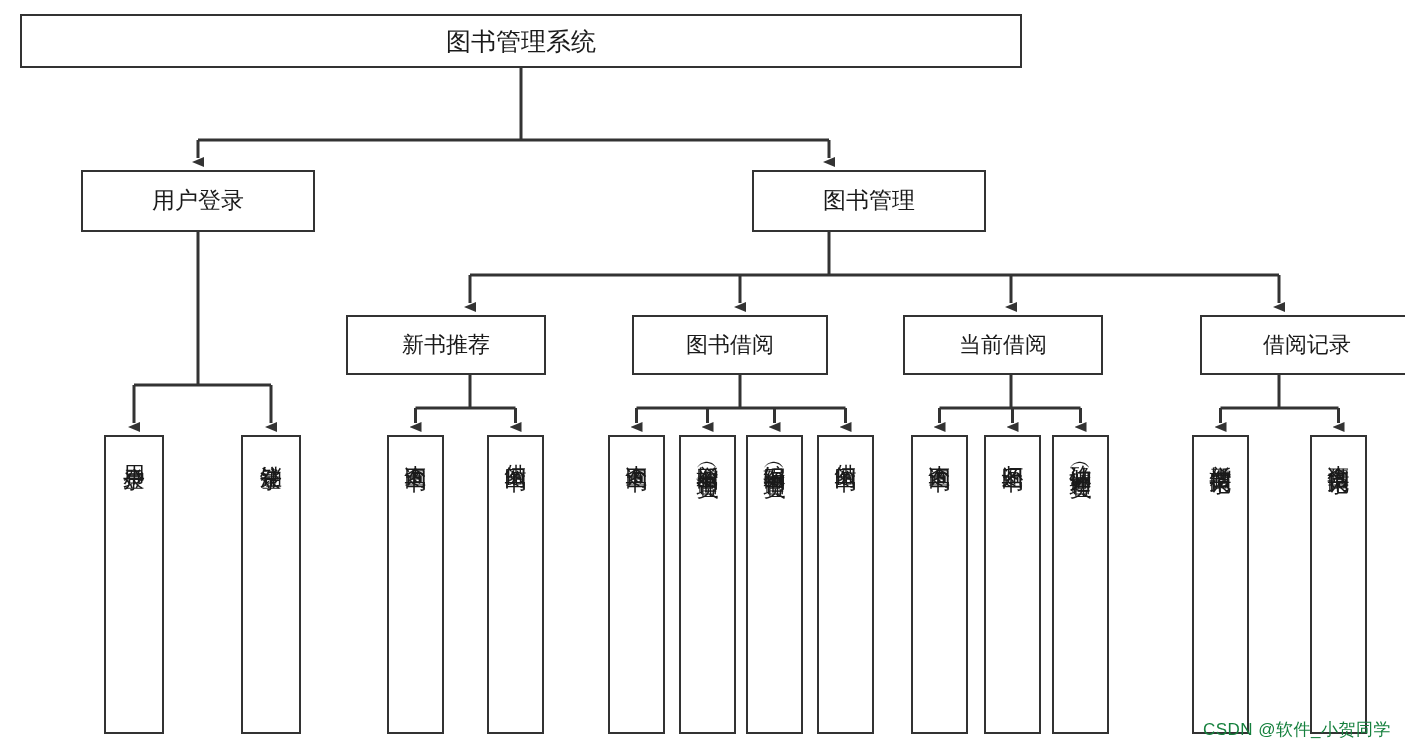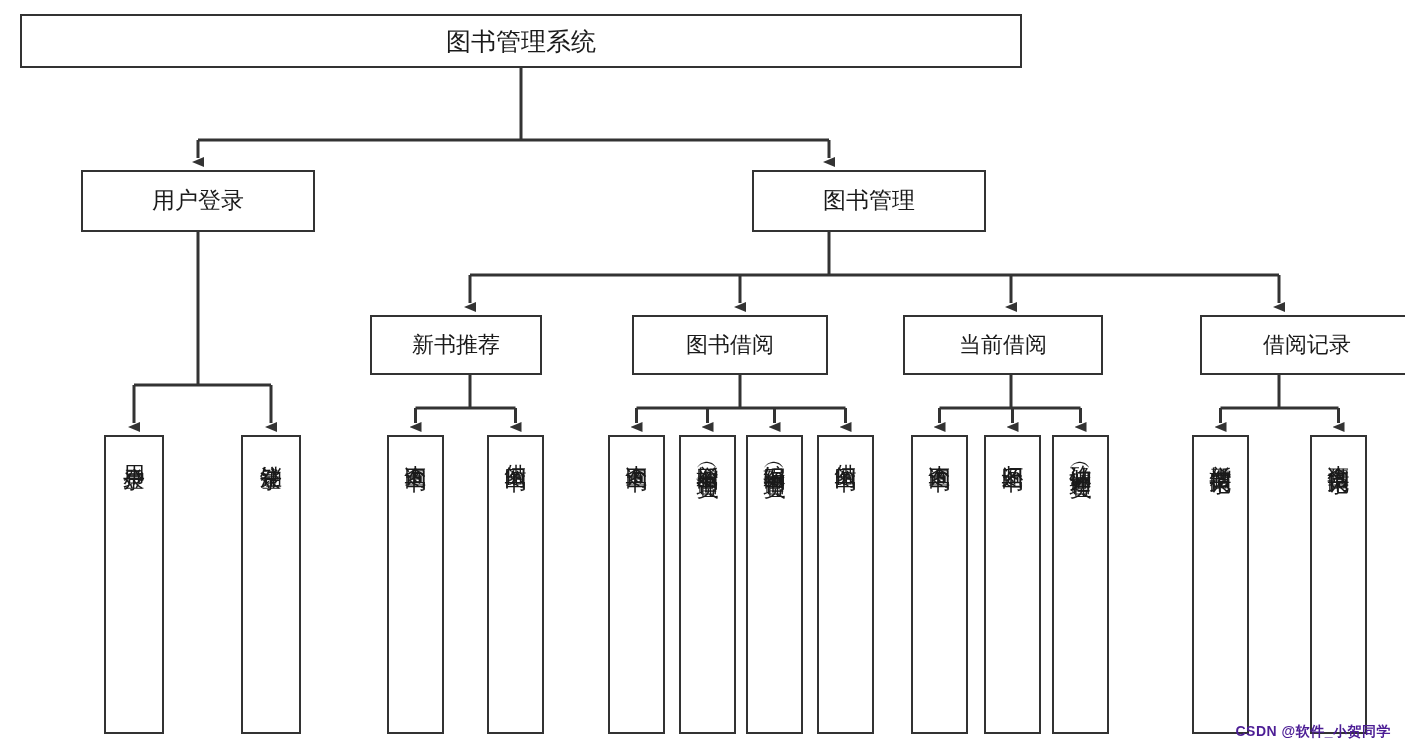--- a/index.html
+++ b/index.html
@@ -56,26 +56,25 @@
     text-orientation: upright;
     font-size: 22px;
     letter-spacing: 2px;
     line-height: 1;
     white-space: nowrap;
   }
   .watermark {
     position: absolute;
     right: 14px;
     bottom: 6px;
-    font-size: 14px;
-    color: #4c1d95;
+    font-size: 17px;
+    color: #15803d;
     letter-spacing: 0.5px;
     z-index: 3;
     white-space: nowrap;
-    font-weight: bold;
   }
 </style>
 </head>
 <body>
 
 <div id="canvas">
 
   <svg id="edges" viewBox="0 0 1405 747" xmlns="http://www.w3.org/2000/svg">
     <defs>
       <marker id="arrow" markerWidth="10" markerHeight="12" refX="1" refY="6" orient="auto" markerUnits="userSpaceOnUse">
@@ -122,21 +121,21 @@
   <div id="nodes-layer">
       <div class="node level-0" style="left: 20px; top: 14px; width: 1002px; height: 54px;">
         <span class="node-label">图书管理系统</span>
       </div>
       <div class="node level-1" style="left: 81px; top: 170px; width: 234px; height: 62px;">
         <span class="node-label">用户登录</span>
       </div>
       <div class="node level-1" style="left: 712px; top: 170px; width: 234px; height: 62px; margin-left: 40px;">
         <span class="node-label">图书管理</span>
       </div>
-      <div class="node level-2" style="left: 370px; top: 315px; width: 172px; height: 60px;">
+      <div class="node level-2" style="left: 346px; top: 315px; width: 200px; height: 60px;">
         <span class="node-label">新书推荐</span>
       </div>
       <div class="node level-2" style="left: 632px; top: 315px; width: 196px; height: 60px;">
         <span class="node-label">图书借阅</span>
       </div>
       <div class="node level-2" style="left: 903px; top: 315px; width: 200px; height: 60px;">
         <span class="node-label">当前借阅</span>
       </div>
       <div class="node level-2" style="left: 1172px; top: 315px; width: 214px; height: 60px; margin-left: 28px;">
         <span class="node-label">借阅记录</span>

